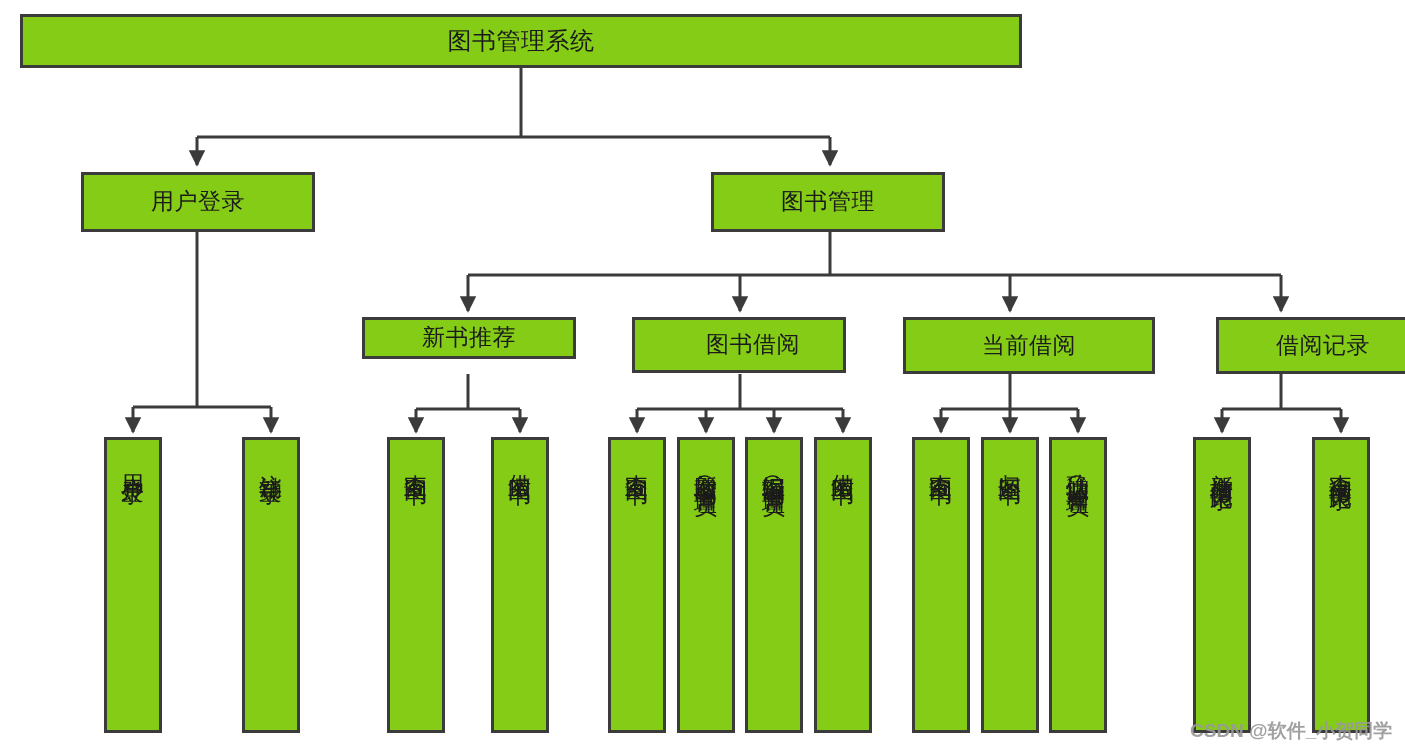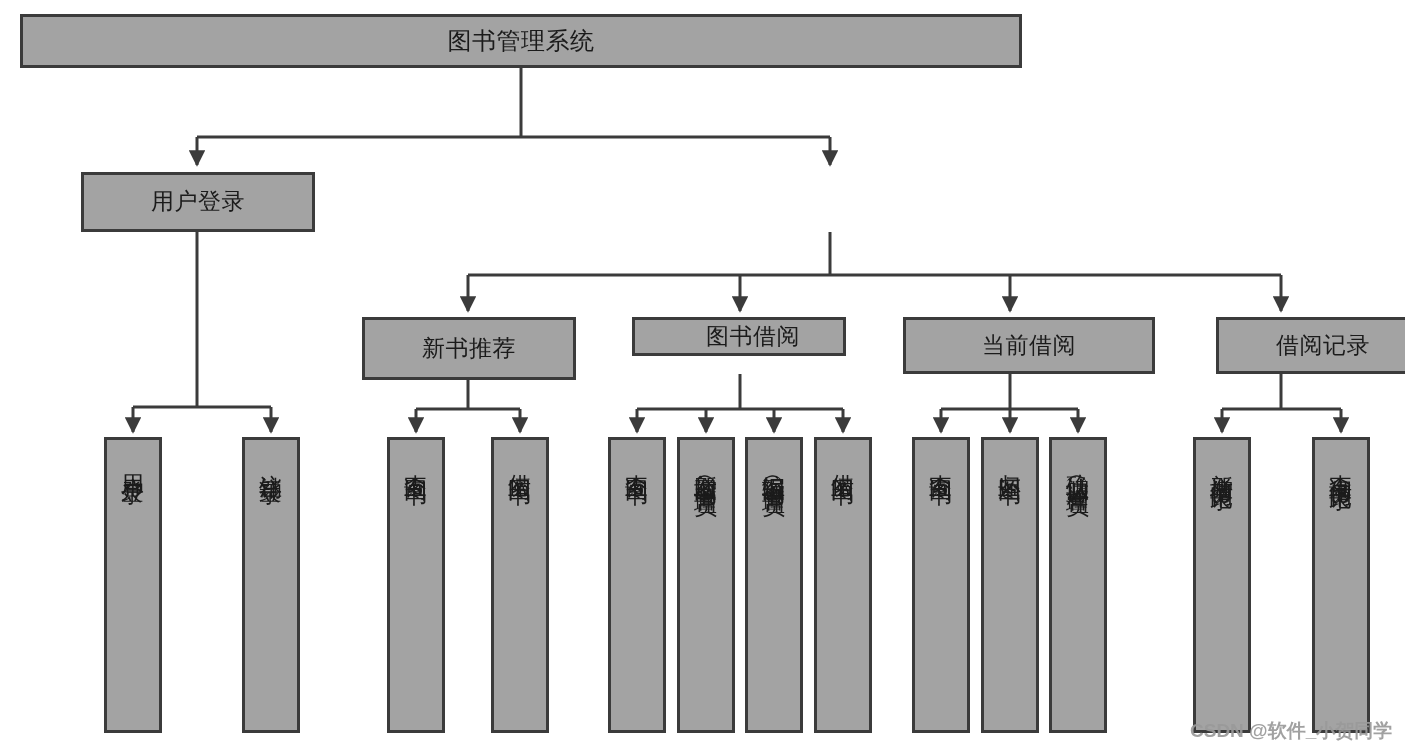--- a/index.html
+++ b/index.html
@@ -21,21 +21,21 @@
     position: absolute;
     left: 0;
     top: 0;
     width: 1405px;
     height: 747px;
     pointer-events: none;
   }
   .node {
     position: absolute;
     box-sizing: border-box;
-    background: #a3a3a3;
+    background: #84cc16;
     border: 3px solid #3b3b3b;
     display: flex;
     align-items: center;
     justify-content: center;
     color: #1b1b1b;
     z-index: 2;
   }
   .node .lbl {
     display: block;
     text-align: center;
@@ -124,26 +124,29 @@
   </svg>
 
   <div class="node horiz root" style="left:20px; top:14px; width:1002px; height:54px;">
     <span class="lbl">图书管理系统</span>
   </div>
 
   <div class="node horiz" style="left:81px; top:172px; width:234px; height:60px;">
     <span class="lbl">用户登录</span>
   </div>
 
-
-  <div class="node horiz" style="left:362px; top:317px; width:214px; height:63px;">
+  <div class="node horiz" style="left:711px; top:172px; width:234px; height:60px;">
+    <span class="lbl">图书管理</span>
+  </div>
+
+  <div class="node horiz" style="left:362px; top:317px; width:214px; height:42px;">
     <span class="lbl">新书推荐</span>
   </div>
 
-  <div class="node horiz" style="left:632px; top:317px; width:214px; height:39px;padding-left:28px;">
+  <div class="node horiz" style="left:632px; top:317px; width:214px; height:56px;padding-left:28px;">
     <span class="lbl">图书借阅</span>
   </div>
 
   <div class="node horiz" style="left:903px; top:317px; width:252px; height:57px;">
     <span class="lbl">当前借阅</span>
   </div>
 
   <div class="node horiz" style="left:1172px; top:317px; width:214px; height:57px;margin-left:44px;">
     <span class="lbl">借阅记录</span>
   </div>

